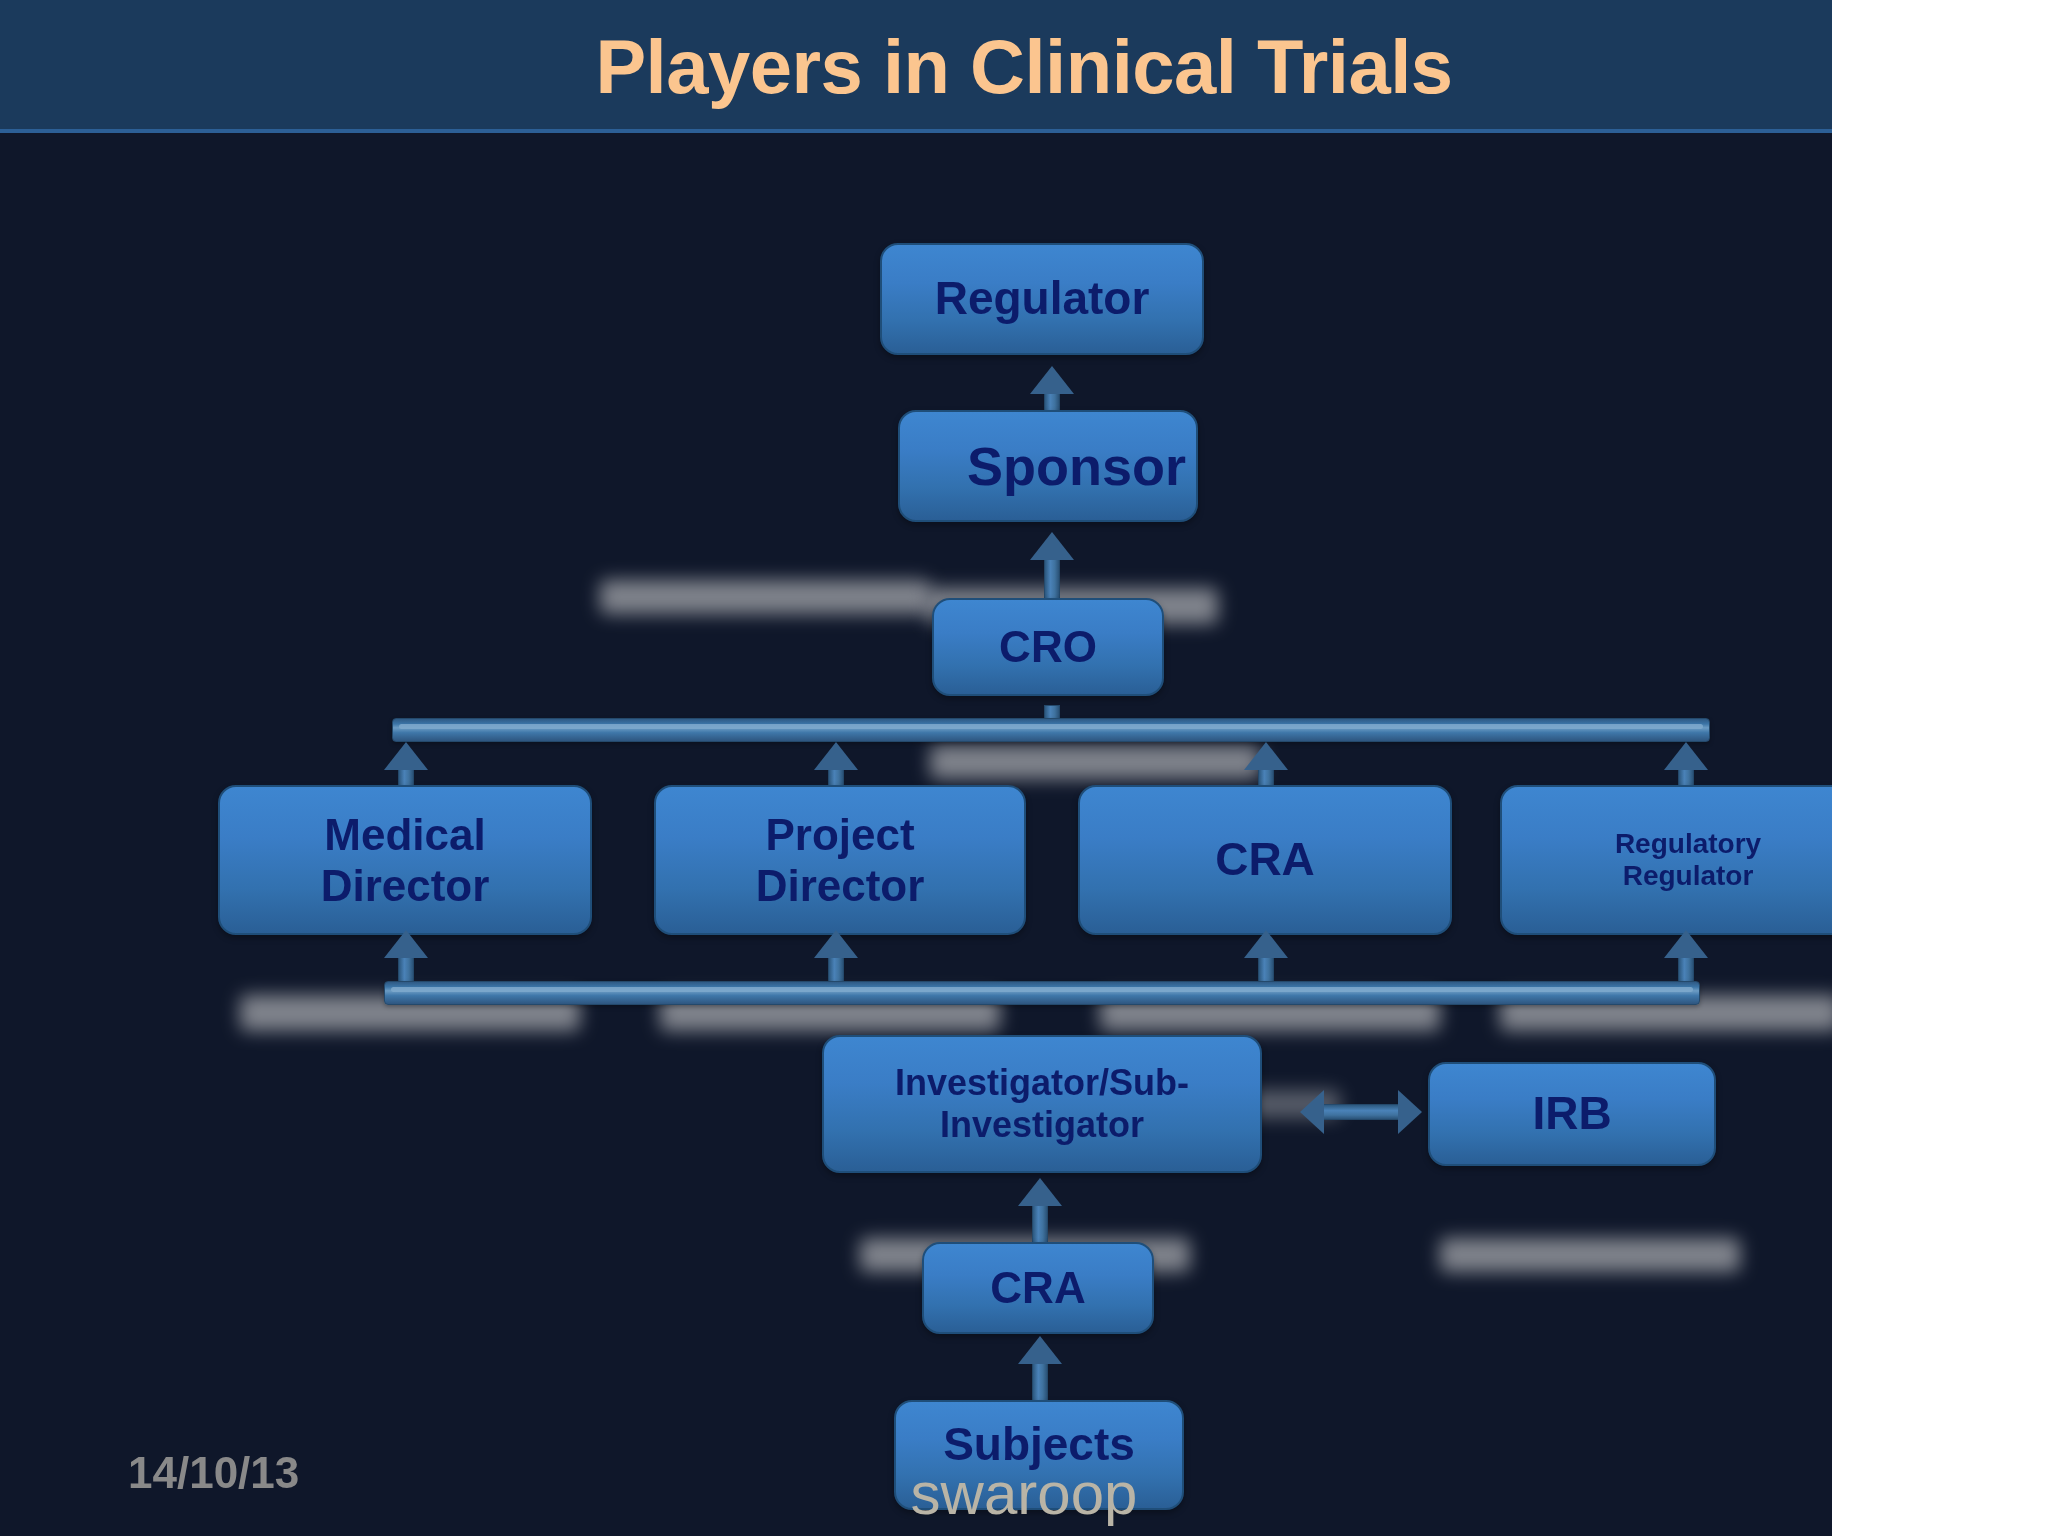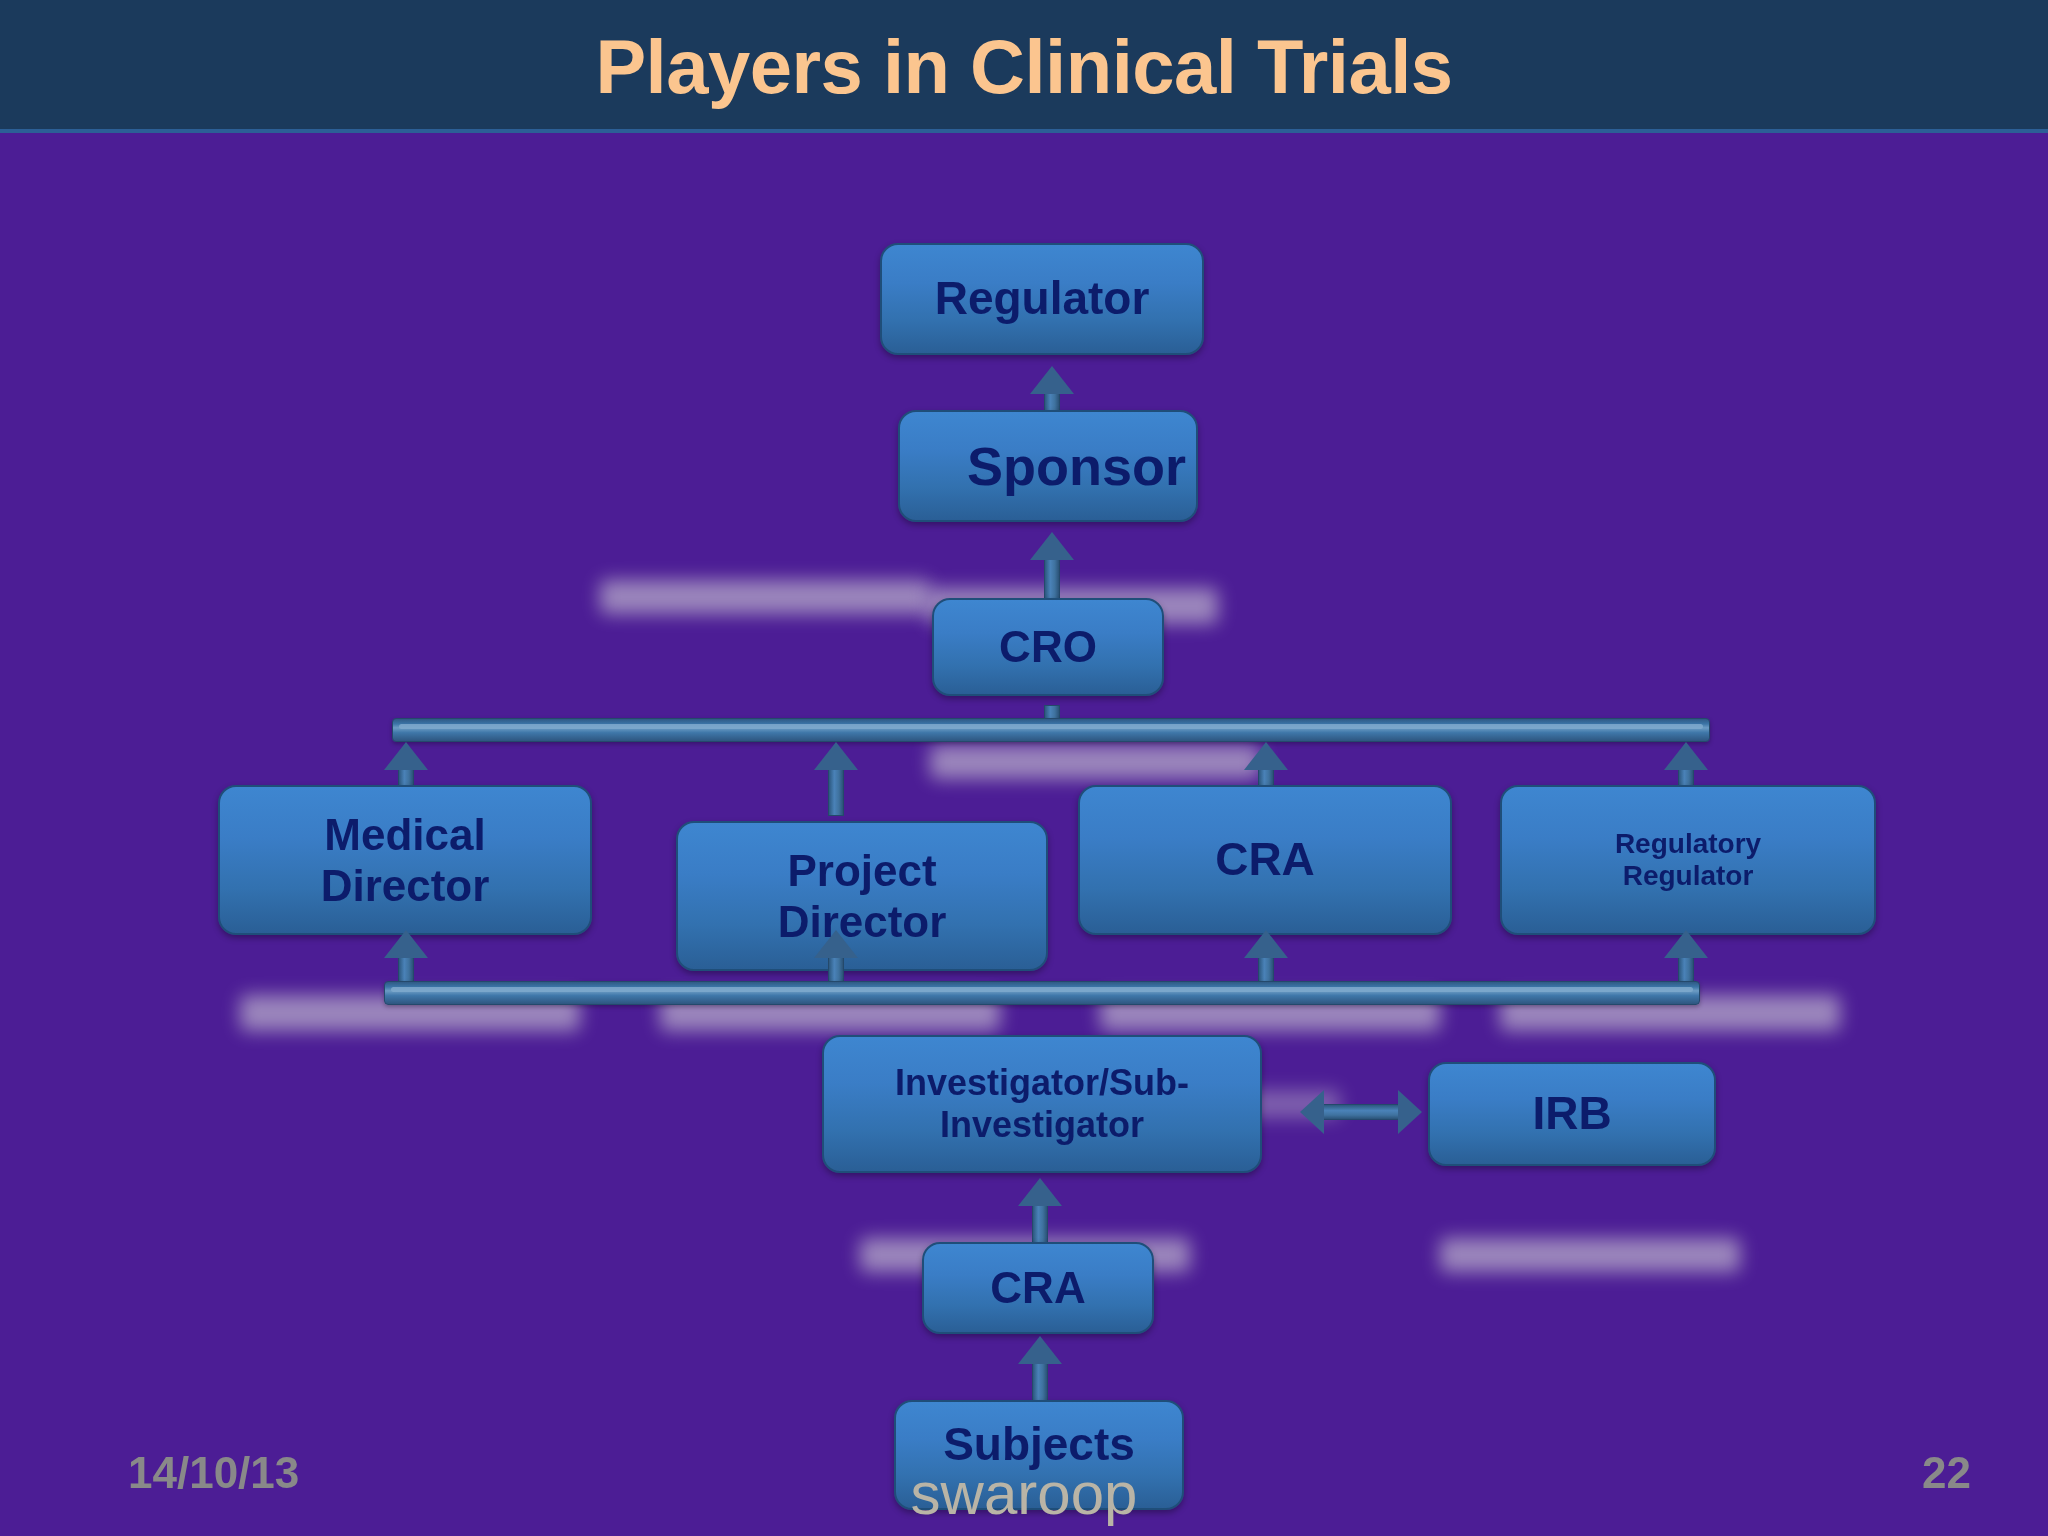--- a/index.html
+++ b/index.html
@@ -6,23 +6,23 @@
   html, body {
     margin: 0;
     padding: 0;
     background: #ffffff;
   }
   body {
     font-family: "Liberation Sans", sans-serif;
   }
   #slide {
     position: relative;
-    width: 2048px;
+    width: 1832px;
     height: 1536px;
-    background: #4c1d95;
+    background: #0f172a;
     overflow: hidden;
   }
 
   
   #title-bar {
     position: absolute;
     left: 0;
     top: 0;
     width: 2048px;
     height: 133px;
@@ -256,21 +256,21 @@
     <div class="head"></div>
   </div>
 
   <div class="node" style="left:218px; top:785px; width:374px; height:150px; font-size:44px;">
     <span class="label">
       <span>Medical</span><br>
       <span>Director</span>
     </span>
   </div>
 
-  <div class="node" style="left:676px; top:785px; width:372px; height:150px; font-size:44px;margin-top:36px;">
+  <div class="node" style="left:654px; top:785px; width:372px; height:150px; font-size:44px;">
     <span class="label">
       <span>Project</span><br>
       <span>Director</span>
     </span>
   </div>
 
   <div class="node" style="left:1078px; top:785px; width:374px; height:150px; font-size:46px;">
     <span class="label">CRA</span>
   </div>
 

